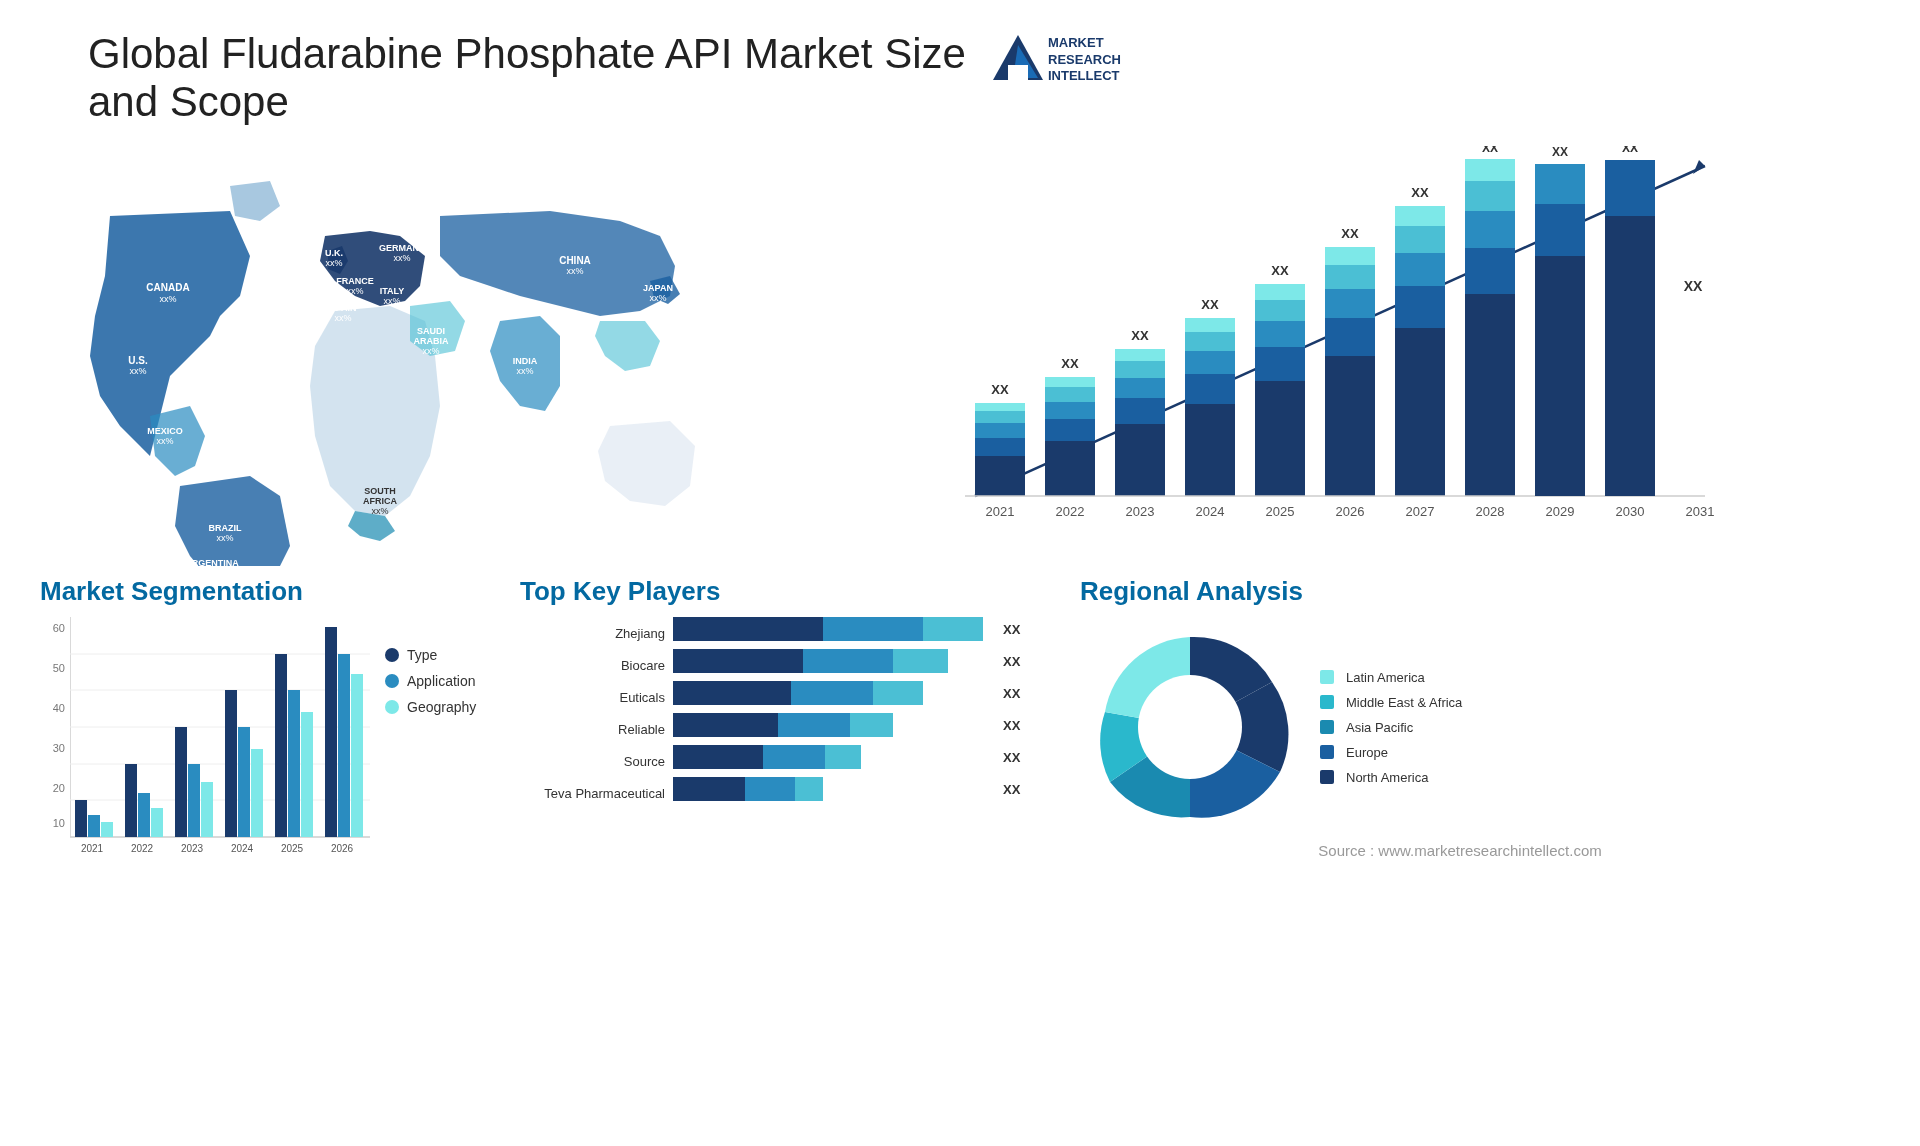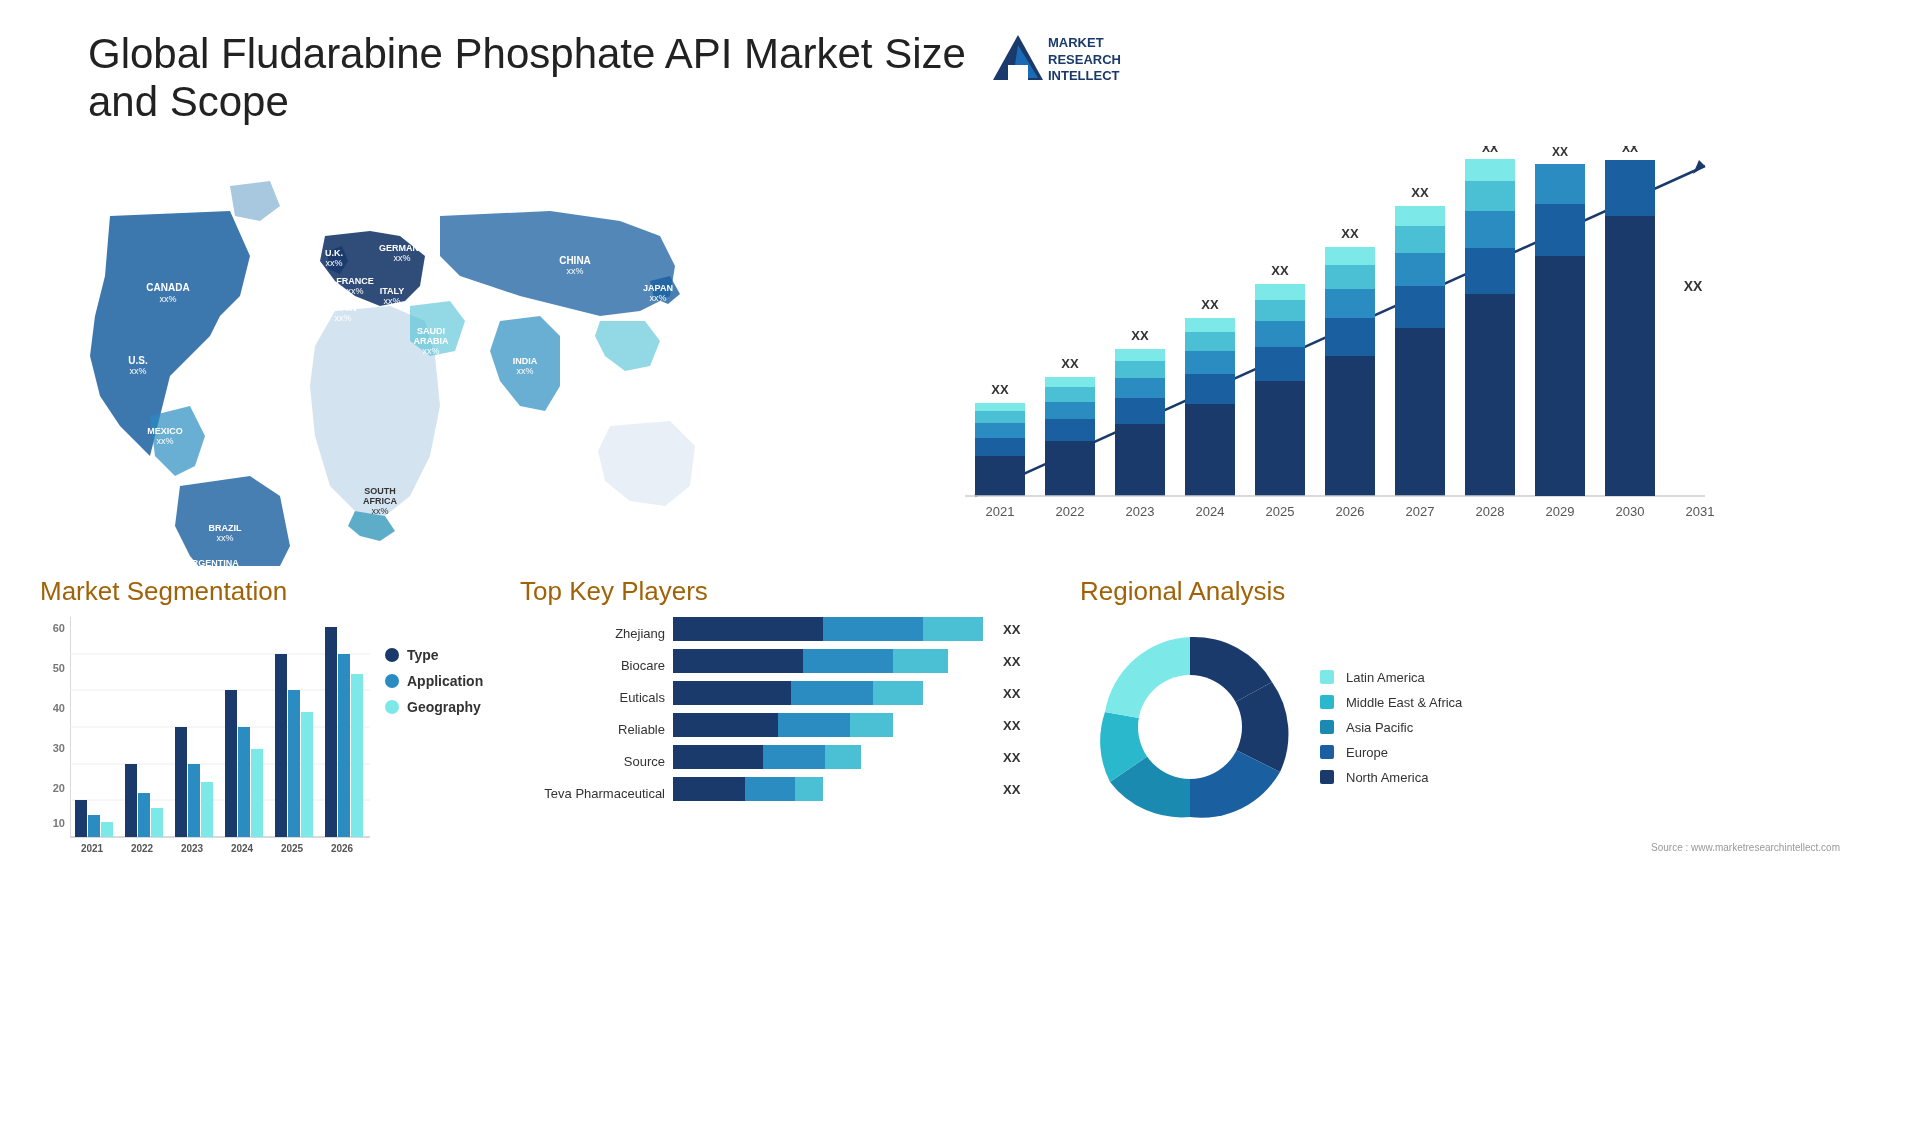--- a/index.html
+++ b/index.html
@@ -66,22 +66,22 @@
       gap: 0;
     }
 
     
     .segmentation-section {
       width: 480px;
       padding: 0 20px;
     }
     .section-title {
       font-size: 26px;
-      font-weight: 400;
-      color: #a16207;
+      font-weight: 700;
+      color: #0369a1;
       margin-bottom: 10px;
     }
 
     
     .key-players-section {
       width: 560px;
       padding: 0 20px;
     }
 
     
@@ -347,21 +347,21 @@
       <text x="755" y="370" fill="#555" font-size="13" text-anchor="middle">2031</text>
       <text x="748" y="145" fill="#333" font-size="14" font-weight="bold" text-anchor="middle">XX</text>
     </svg>
   </div>
 </div>
 
 <div class="bottom-row">
 
   <div class="segmentation-section">
     <div class="section-title">Market Segmentation</div>
-    <div style="display:flex; gap:15px; align-items:flex-start;font-weight:bold;">
+    <div style="display:flex; gap:15px; align-items:flex-start;">
       <div style="display:flex; gap:0;">
 
         <svg viewBox="0 0 30 220" width="30" height="220">
           <text x="25" y="15" fill="#777" font-size="11" text-anchor="end">60</text>
           <text x="25" y="55" fill="#777" font-size="11" text-anchor="end">50</text>
           <text x="25" y="95" fill="#777" font-size="11" text-anchor="end">40</text>
           <text x="25" y="135" fill="#777" font-size="11" text-anchor="end">30</text>
           <text x="25" y="175" fill="#777" font-size="11" text-anchor="end">20</text>
           <text x="25" y="210" fill="#777" font-size="11" text-anchor="end">10</text>
         </svg>
@@ -542,15 +542,15 @@
         <div class="donut-legend-item">
           <div class="donut-legend-color" style="background:#1a5fa0;"></div>
           <span>Europe</span>
         </div>
         <div class="donut-legend-item">
           <div class="donut-legend-color" style="background:#1a3a6b;"></div>
           <span>North America</span>
         </div>
       </div>
     </div>
-    <div class="source-text" style="text-align:right; margin-top:5px; font-size:10px; color:#999;">Source : www.marketresearchintellect.com</div>
+    <div class="source-text" style="text-align:center; margin-top:5px; font-size:15px; color:#999;">Source : www.marketresearchintellect.com</div>
   </div>
 </div>
 
 </body></html>

